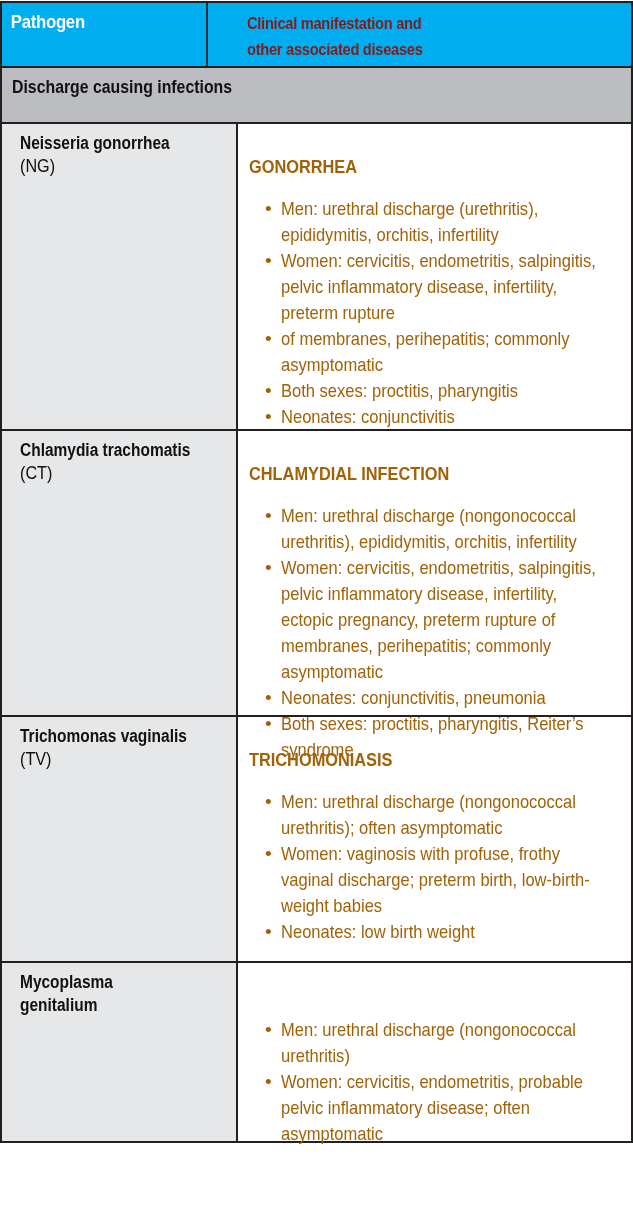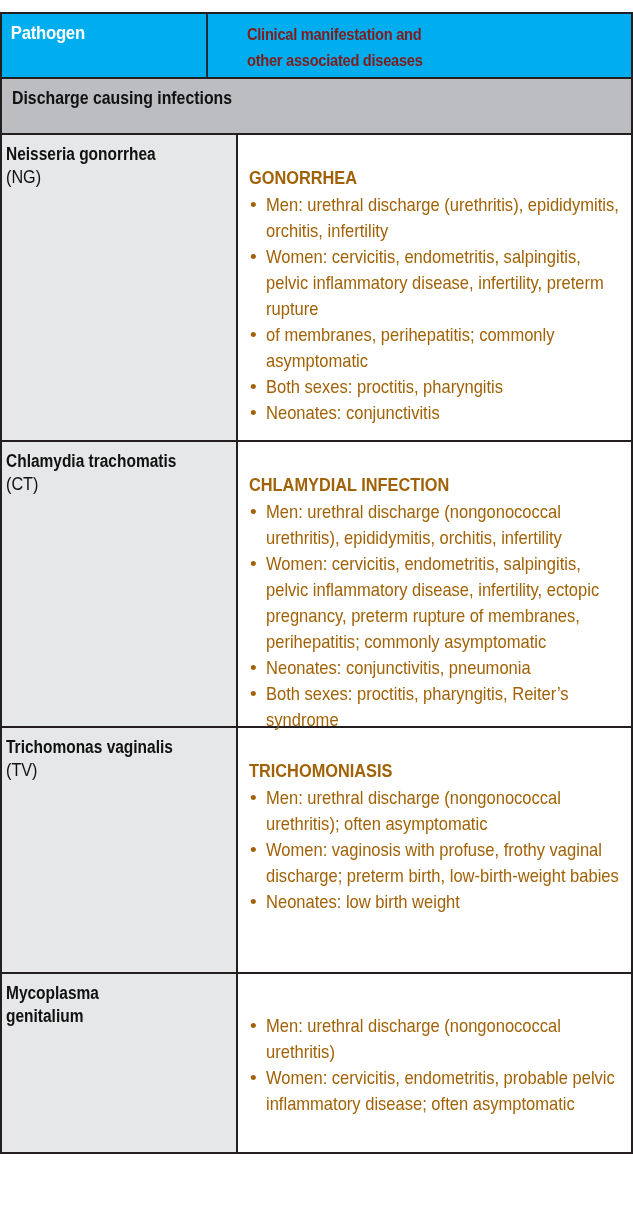--- a/index.html
+++ b/index.html
@@ -1,31 +1,31 @@
 <!DOCTYPE html>
 <html><head>
   <meta charset="utf-8">
   <style>
     html, body { margin: 0; padding: 0; background: #ffffff; }
     body { width: 633px; height: 1223px; overflow: hidden; font-family: "Liberation Sans", sans-serif; }
-    .tbl { position: absolute; left: 0; top: 12px; width: 633px; }
+    .tbl { position: absolute; left: 0; top: 1px; width: 633px; }
     .row { display: flex; border-bottom: 2px solid #231f20; box-sizing: border-box; }
     .hdr { background: #00aeef; height: 67px; border-top: 2px solid #231f20; border-left: 2px solid #231f20; border-right: 2px solid #231f20; }
     .hdr .c1 { width: 234px; border-right: 2px solid #231f20; box-sizing: border-box; padding: 8px 10px; color: #ffffff; font-weight: bold; font-size: 19px; letter-spacing: -0.3px; transform: scaleX(0.88); transform-origin: left top; }
     .hdr .c2 { flex: 1; padding: 8px 11px; color: #7f1d1d; font-weight: bold; font-size: 17px; line-height: 26px; letter-spacing: -0.3px; }
     .hdr .c2 span { display: block; transform: scaleX(0.86); transform-origin: left top; white-space: nowrap; }
     .sec { background: #bcbdc0; height: 56px; border-left: 2px solid #231f20; border-right: 2px solid #231f20; padding: 9px 10px; font-weight: bold; font-size: 18px; color: #111; }
     .sec span { display: inline-block; transform: scaleX(0.88); transform-origin: left top; white-space: nowrap; }
     .body-row { border-left: 2px solid #231f20; border-right: 2px solid #231f20; }
-    .lc { width: 236px; background: #e6e7e8; border-right: 2px solid #231f20; box-sizing: border-box; padding: 8px 4px; font-size: 18px; color: #111; line-height: 23px; }
+    .lc { width: 236px; background: #e6e7e8; border-right: 2px solid #231f20; box-sizing: border-box; padding: 8px 18px; font-size: 18px; color: #111; line-height: 23px; }
     .lc .name { font-weight: bold; display: block; transform: scaleX(0.86); transform-origin: left top; white-space: nowrap; }
     .lc .abbr { display: block; transform: scaleX(0.9); transform-origin: left top; }
     .rc { flex: 1; padding: 30px 10px 10px 11px; font-size: 19px; color: #a16207; line-height: 26px; }
     .rc .dis { font-weight: bold; display: block; transform: scaleX(0.86); transform-origin: left top; white-space: nowrap; margin-bottom: 1px; }
-    .rc ul { list-style: none; margin: 1px; padding: 0; }
+    .rc ul { list-style: none; margin: 16px; padding: 0; }
     .rc li { position: relative; padding-left: 16px; }
     .rc li::before { content: "•"; position: absolute; left: 0; top: 0; }
     .rc li span { display: block; transform: scaleX(0.87); transform-origin: left top; width: 115%; }
   </style>
 </head>
 <body>
 
 <div class="tbl">
 
   <div class="row hdr">

